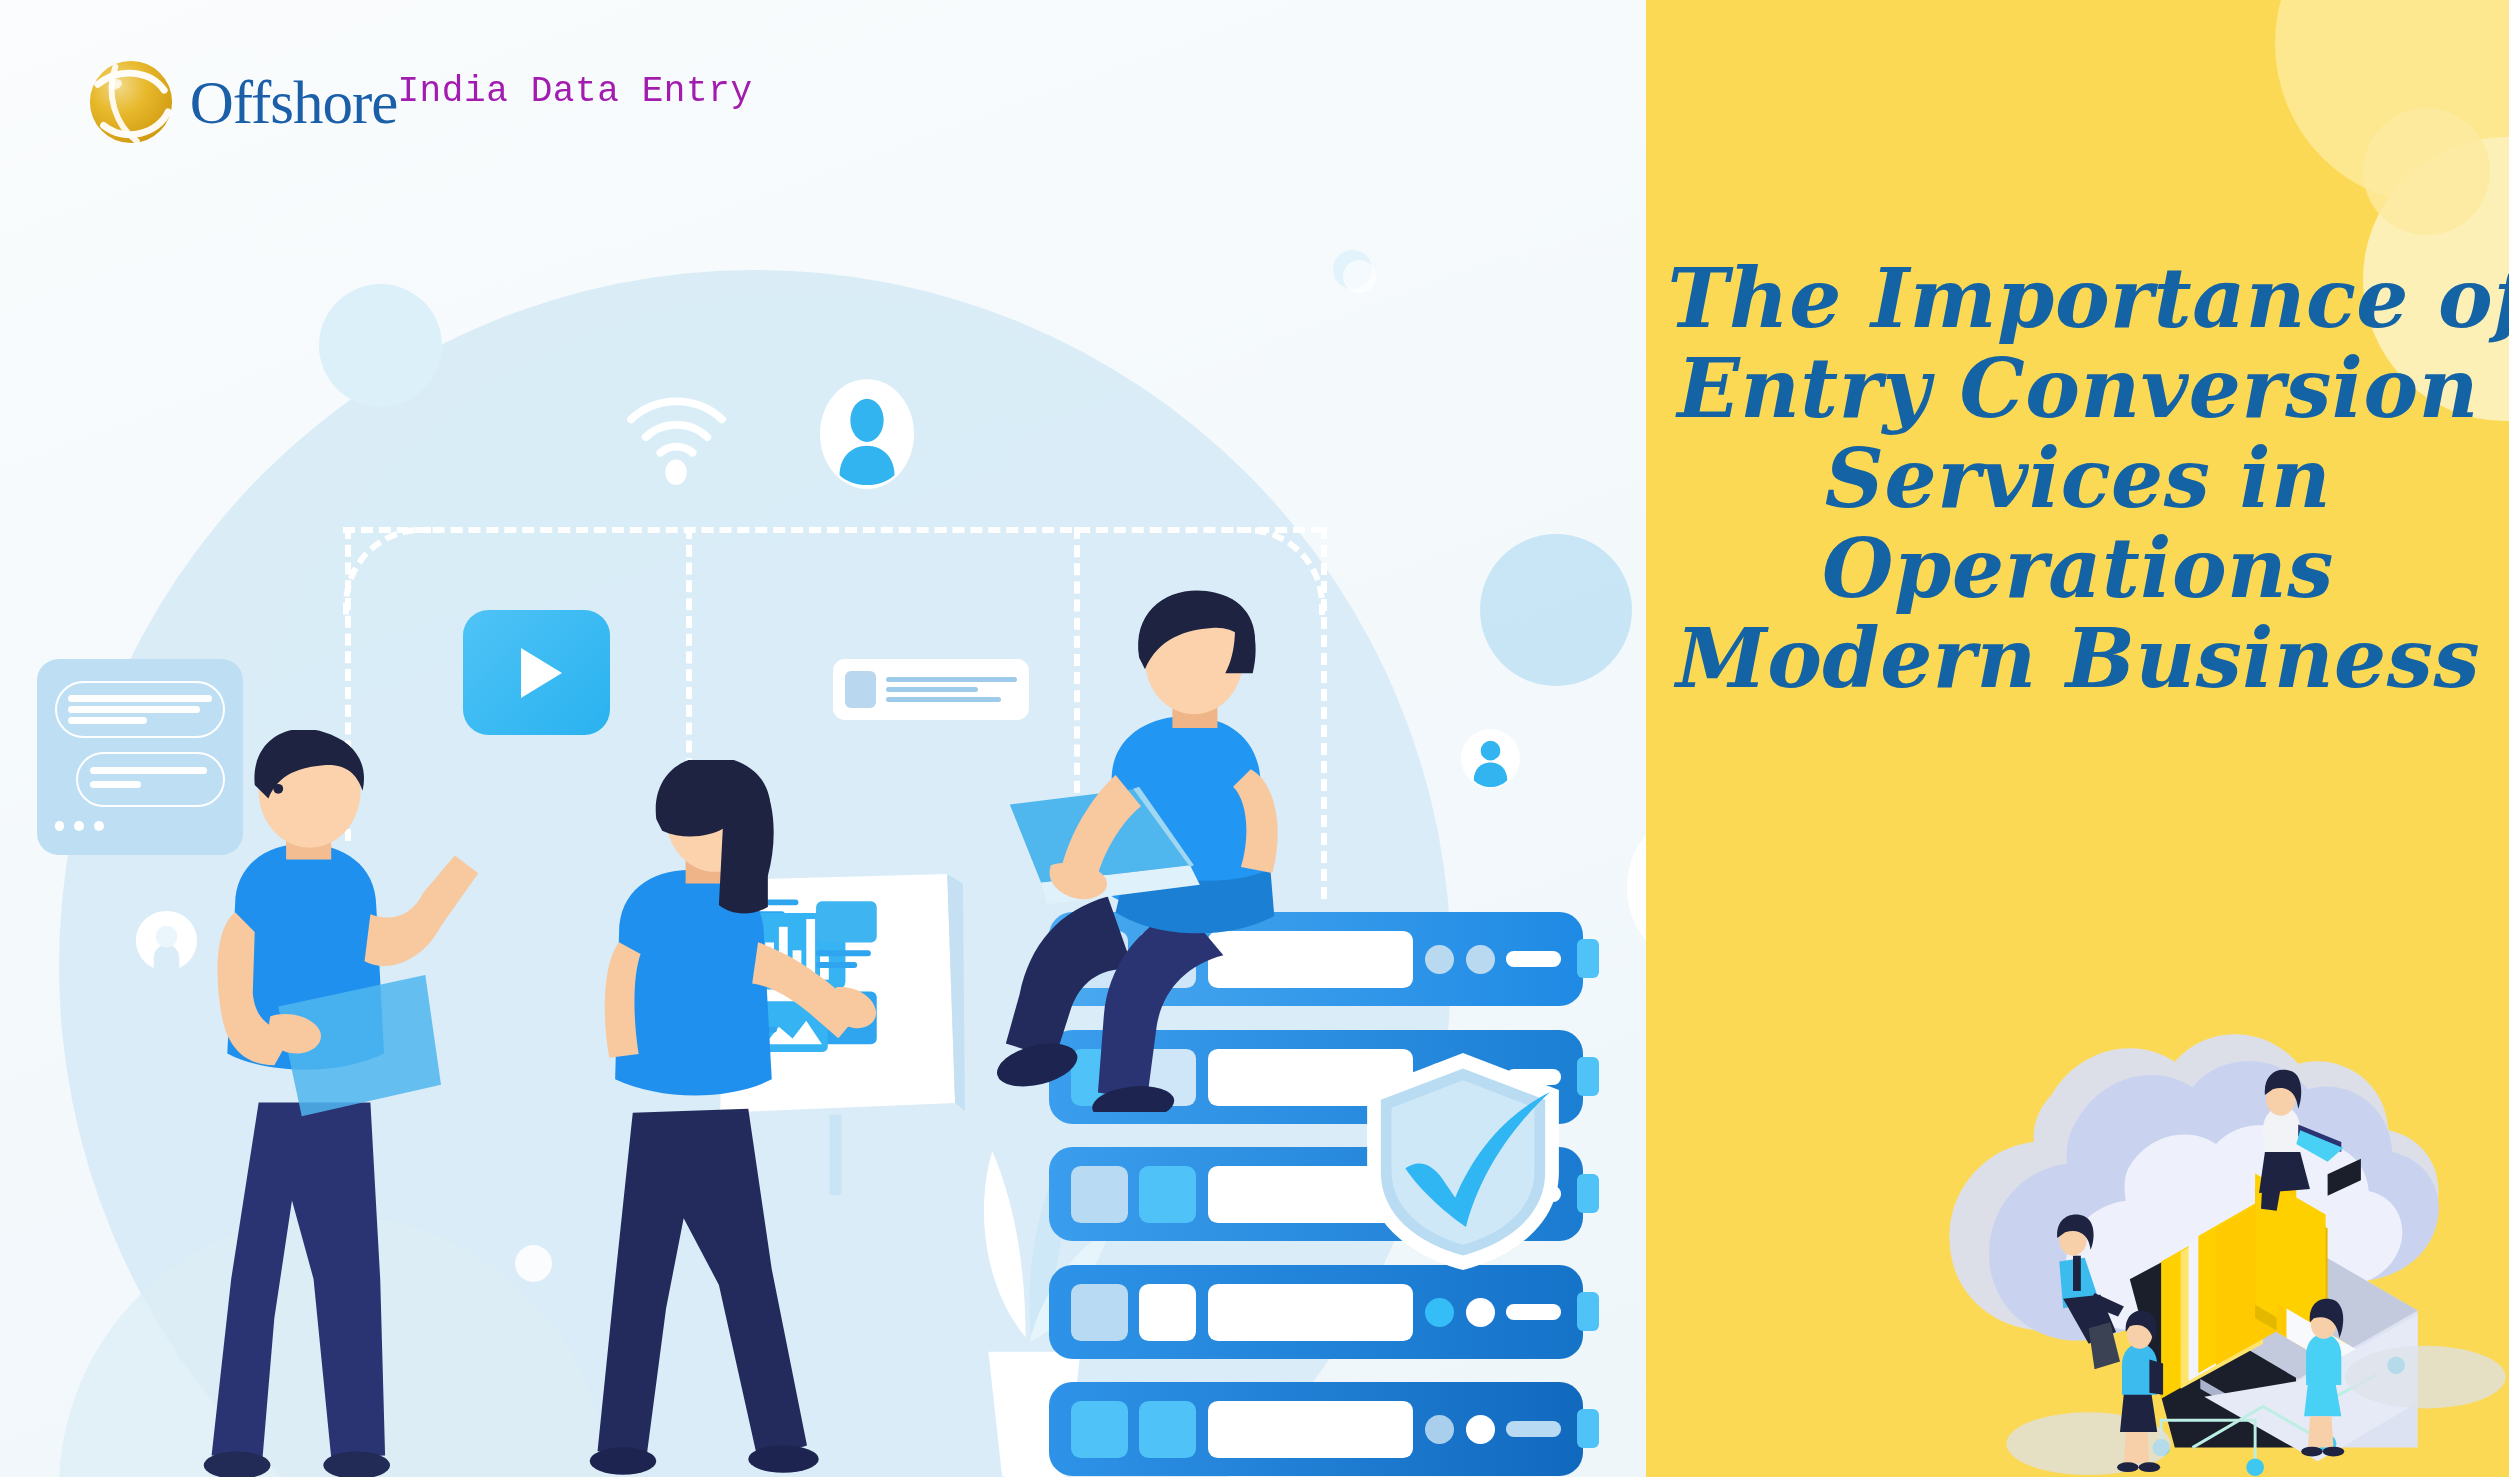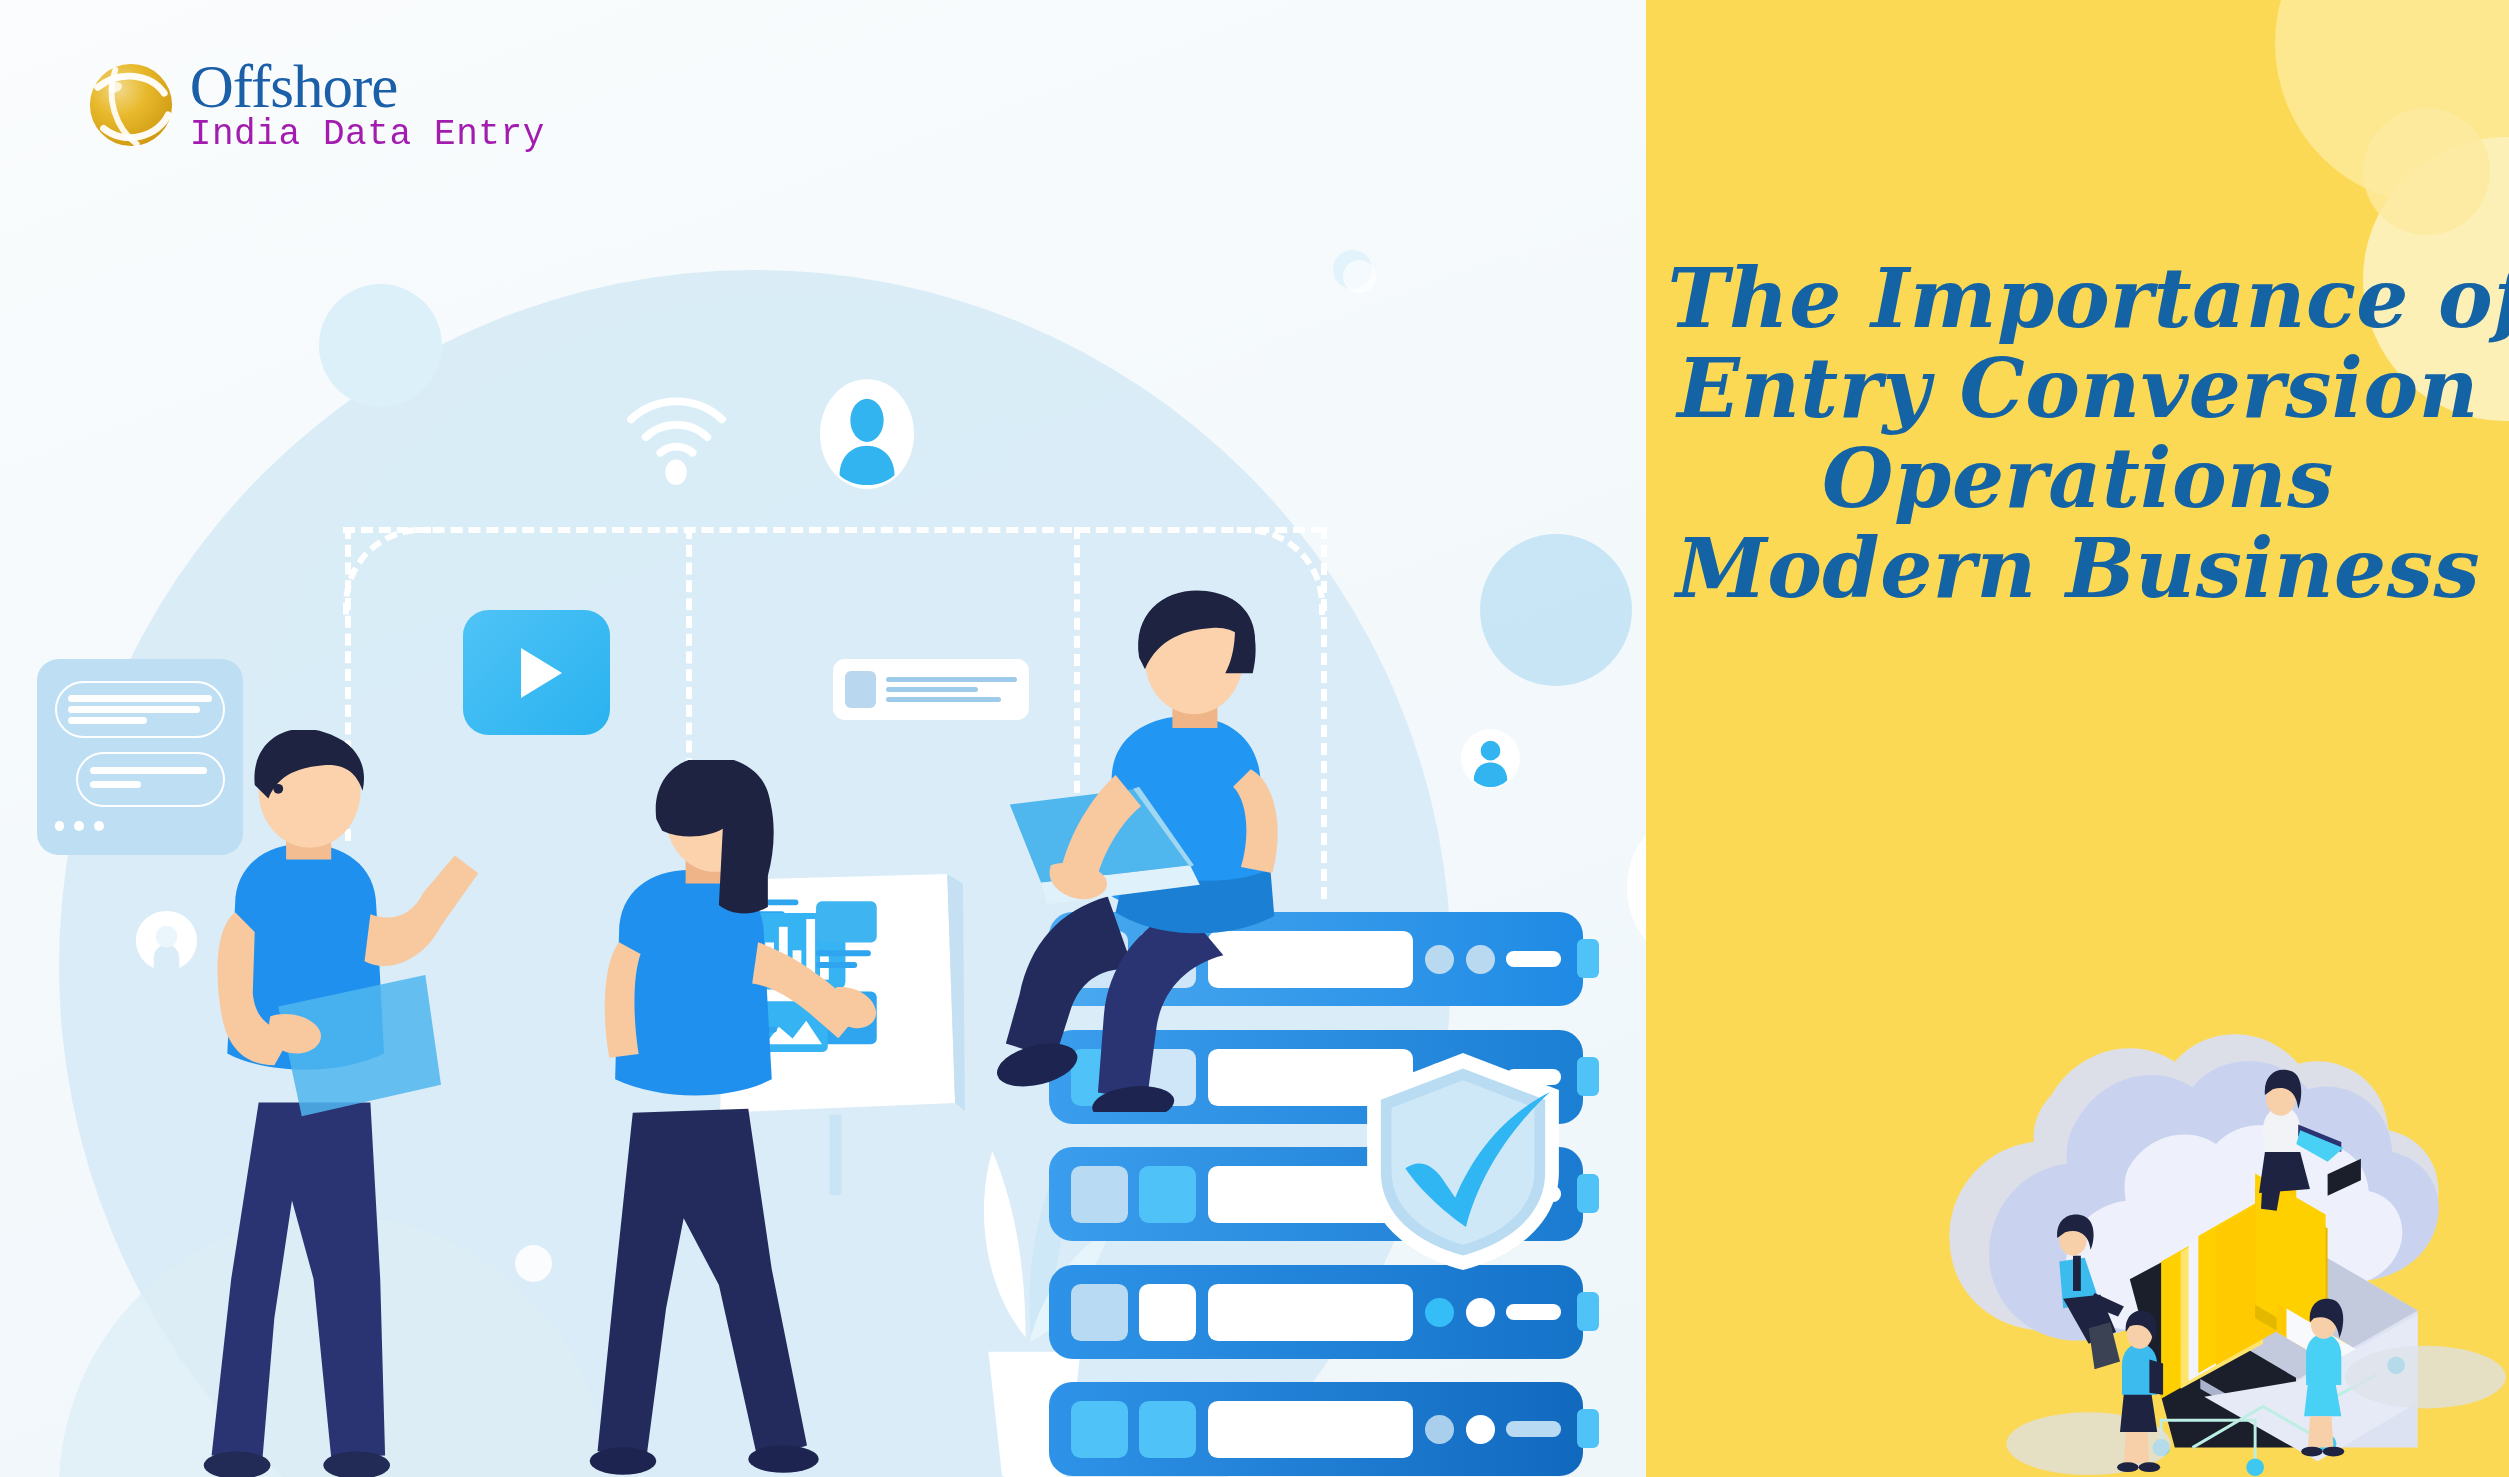--- a/index.html
+++ b/index.html
@@ -174,21 +174,21 @@
 
   
   .cloud-illus { position:absolute; left:1867px; top:1005px; width:647px; height:472px;}
 
   
   .logo {
     position:absolute; left:86px; top:57px;
     display:flex; align-items:center; gap:13.7px;
   }
   .logo-globe { width:90px; height:90px; flex:none; }
-  .logo-text { display:flex; flex-direction:column; justify-content:center; }
+  .logo-text { display:flex; flex-direction:row; justify-content:center; }
   .logo-main {
     font-family:"Liberation Serif", serif;
     font-size:61px; line-height:59px;
     color:#1a5fa8; letter-spacing:-1px;
   }
   .logo-sub {
     font-family:Liberation Mono, monospace;
     font-size:36px; line-height:37px;
     color:#a21caf; letter-spacing:0.6px;
   }
@@ -459,20 +459,21 @@
   </div>
 
   <div class="yellow-panel">
     <div class="y-circ yc1"></div>
     <div class="y-circ yc2"></div>
     <div class="y-circ yc3"></div>
 
     <div class="title">
       <span class="title-line">The Importance of</span>
       <span class="title-line">Entry Conversion</span>
+      <span class="title-line">Services in</span>
       <span class="title-line">Operations</span>
       <span class="title-line">Modern Business</span>
     </div>
   </div>
 
   <div class="cloud-illus">
     <svg viewBox="0 0 660 482" width="647" height="472">
 
       <path d="M188 92 C214 46 272 30 314 58 C346 20 406 20 440 60 C486 48 530 80 532 128 C572 136 594 176 578 216 C560 260 502 278 458 262 L206 330 C150 342 96 310 86 258 C74 200 114 146 170 140 C168 122 176 104 188 92 Z" fill="#dcdfe8"></path>
 

